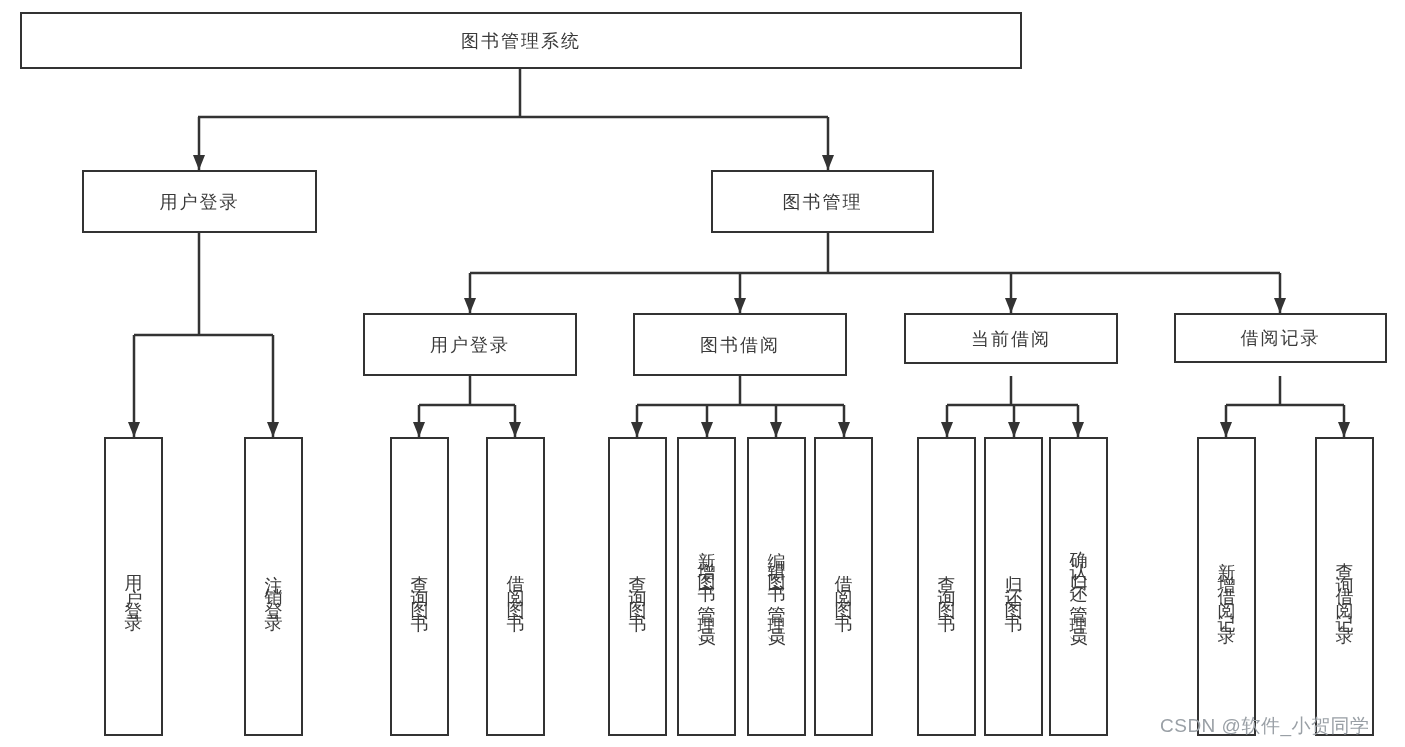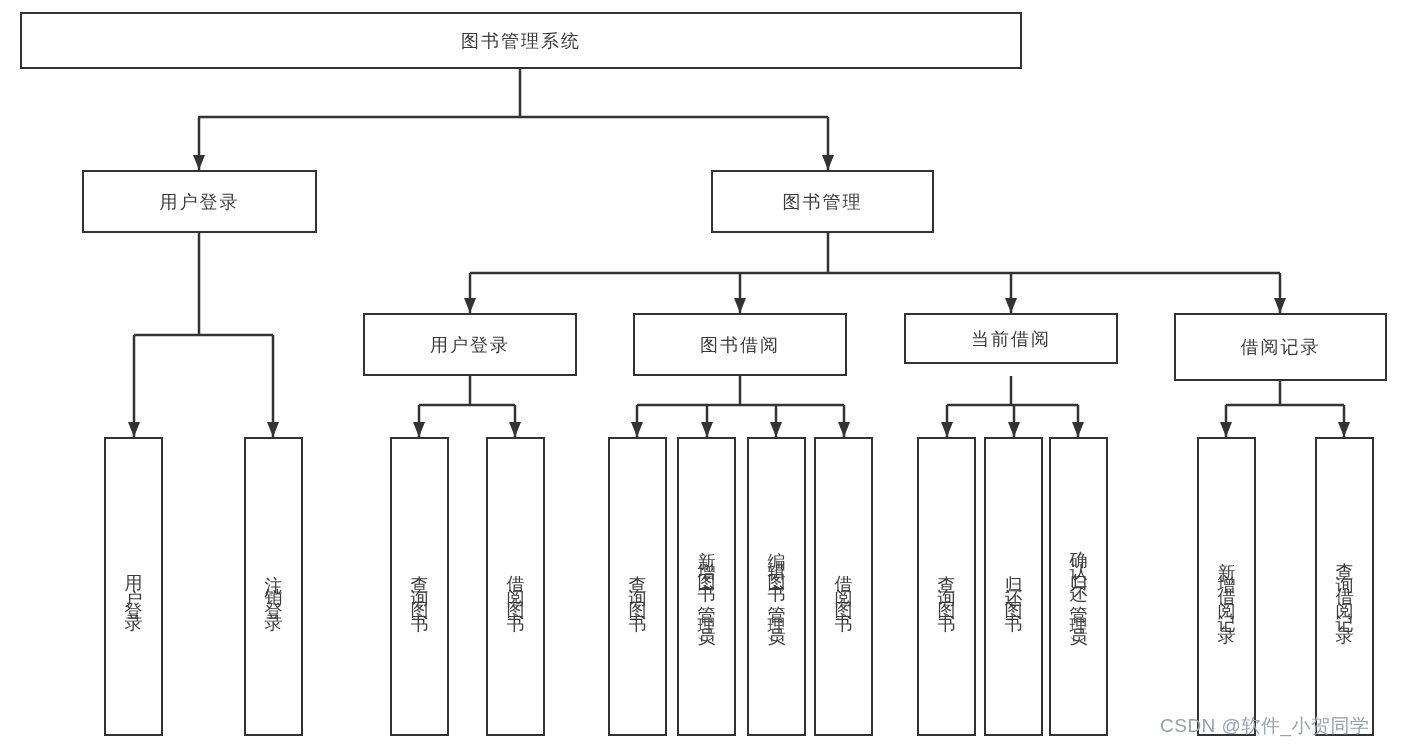--- a/index.html
+++ b/index.html
@@ -71,21 +71,21 @@
   </svg>
 
   <div class="box h" style="left:20px;top:12px;width:1002px;height:57px">图书管理系统</div>
 
   <div class="box h" style="left:82px;top:170px;width:235px;height:63px">用户登录</div>
   <div class="box h" style="left:711px;top:170px;width:223px;height:63px">图书管理</div>
 
   <div class="box h" style="left:363px;top:313px;width:214px;height:63px">用户登录</div>
   <div class="box h" style="left:633px;top:313px;width:214px;height:63px">图书借阅</div>
   <div class="box h" style="left:904px;top:313px;width:214px;height:51px">当前借阅</div>
-  <div class="box h" style="left:1174px;top:313px;width:213px;height:68px">借阅记录</div>
+  <div class="box h" style="left:1174px;top:313px;width:213px;height:50px">借阅记录</div>
 
   <div class="box v" style="left:104px;top:437px;width:59px;height:299px">用户登录</div>
   <div class="box v" style="left:244px;top:437px;width:59px;height:299px">注销登录</div>
 
   <div class="box v" style="left:390px;top:437px;width:59px;height:299px">查询图书</div>
   <div class="box v" style="left:486px;top:437px;width:59px;height:299px">借阅图书</div>
 
   <div class="box v" style="left:608px;top:437px;width:59px;height:299px">查询图书</div>
   <div class="box v v9" style="left:677px;top:437px;width:59px;height:299px">新增图书（管理员）</div>
   <div class="box v v9" style="left:747px;top:437px;width:59px;height:299px">编辑图书（管理员）</div>

